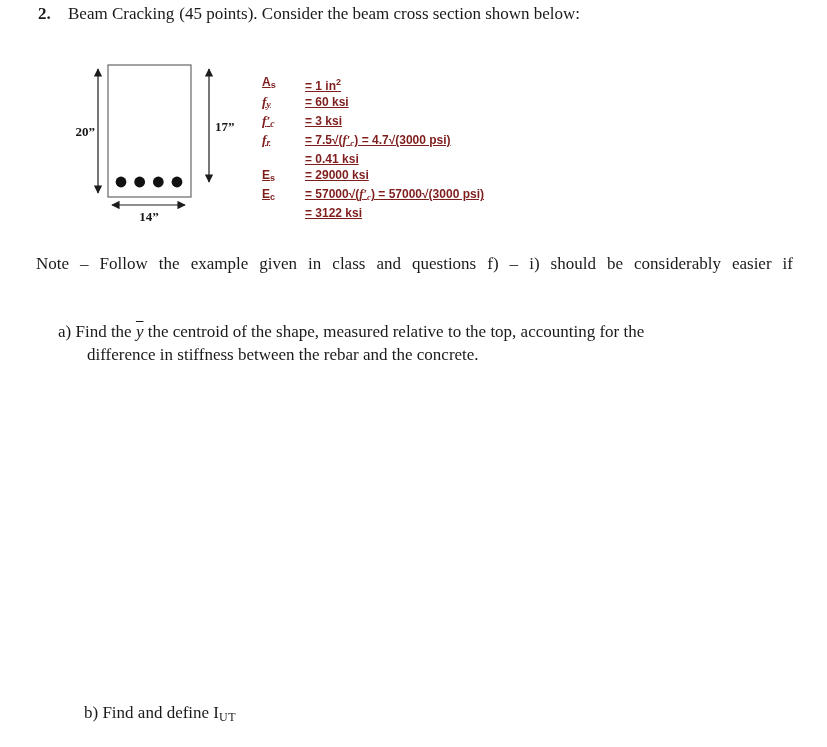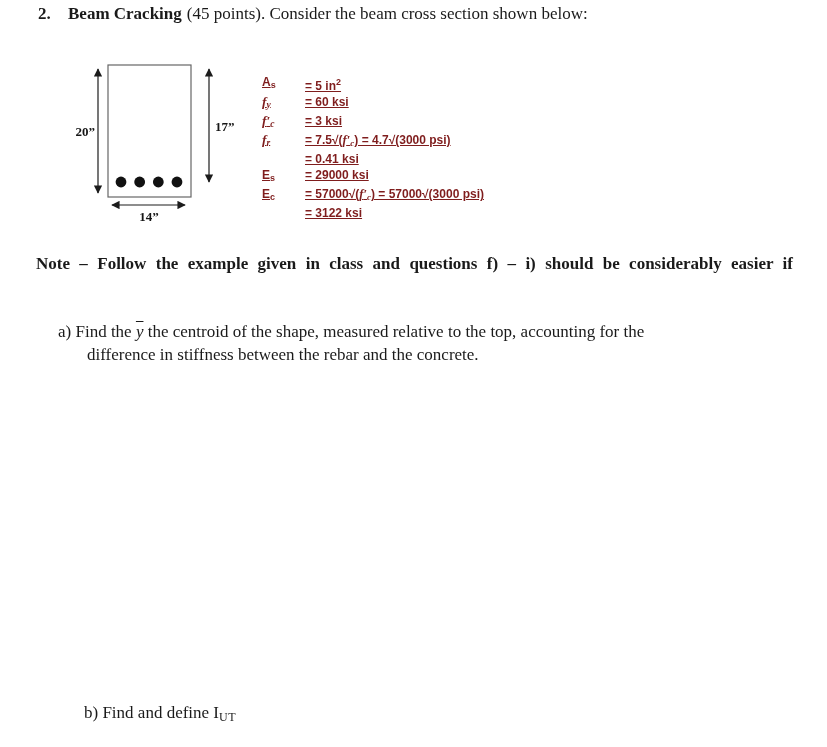--- a/index.html
+++ b/index.html
@@ -2,42 +2,42 @@
 <html><head>
 <meta charset="utf-8">
 <title>Beam Cracking Problem</title>
 <style>
   html,body{margin:0;padding:0;background:#fff;}
   .page{position:relative;width:827px;height:747px;background:#ffffff;overflow:hidden;
         font-family:"Liberation Serif",serif;color:#1a1a1a;}
   
   .title{position:absolute;left:38px;top:3px;font-size:17px;line-height:22px;white-space:nowrap;}
   .title .num{font-weight:bold;display:inline-block;width:30px;}
-  .title .head{font-weight:bold;margin-right:5px;margin-top:18px;}
+  .title .head{font-weight:normal;margin-right:5px;margin-top:18px;}
   
   .diagram{position:absolute;left:70px;top:55px;}
   .beam-rect{fill:#ffffff;stroke:#666;stroke-width:1.2;}
   .arrow{stroke:#1c1c1c;stroke-width:1.2;}
   .dim{font-family:"Liberation Serif",serif;font-weight:bold;font-size:13px;fill:#161616;}
   
   .props{position:absolute;left:262px;top:74px;font-family:"Liberation Sans",sans-serif;
          font-weight:bold;font-size:12px;line-height:16px;color:#7f1d1d;text-decoration:underline;}
   .prop-row{display:flex;white-space:pre;}
   .sym-cell{display:inline-block;width:43px;}
   .val-cell{display:inline-block;}
   .sub{font-size:9px;vertical-align:-2px;}
   .sup{font-size:9px;vertical-align:5px;}
   .it{font-family:"Liberation Serif",serif;font-style:italic;font-weight:600;font-size:13.5px;}
   .subit{font-family:"Liberation Serif",serif;font-style:italic;font-weight:600;font-size:9.5px;vertical-align:-2px;}
   .itv{font-family:"Liberation Serif",serif;font-style:italic;font-weight:600;font-size:12.5px;}
   .subitv{font-family:"Liberation Serif",serif;font-style:italic;font-weight:600;font-size:9px;vertical-align:-2px;}
   
   .note{position:absolute;left:36px;top:252px;width:757px;font-size:17px;line-height:23px;}
   .note-line{display:block;}
-  .note-line.j{text-align:justify;text-align-last:justify;font-weight:bold;}
+  .note-line.j{text-align:justify;text-align-last:justify;}
   .item-a{position:absolute;left:58px;top:320px;width:710px;font-size:17px;line-height:23px;}
   .item-a .cont{margin-left:29px;}
   .item-b{position:absolute;left:84px;top:702px;font-size:17px;line-height:22px;white-space:nowrap;}
   .ybar{font-style:italic;text-decoration:overline;}
   .subcaps{font-size:12px;vertical-align:-3px;letter-spacing:0.5px;}
 </style>
 </head>
 <body>
 
 <div class="page">
@@ -61,21 +61,21 @@
       </g>
     <line class="arrow" x1="28" y1="14" x2="28" y2="138" marker-start="url(#ah)" marker-end="url(#ah)"></line>
     <line class="arrow" x1="139" y1="14" x2="139" y2="127" marker-start="url(#ah)" marker-end="url(#ah)"></line>
     <line class="arrow" x1="42" y1="150" x2="115" y2="150" marker-start="url(#ah)" marker-end="url(#ah)"></line>
     <text class="dim" x="25" y="81" text-anchor="end">20”</text>
     <text class="dim" x="145" y="76" text-anchor="start">17”</text>
     <text class="dim" x="79" y="166" text-anchor="middle">14”</text>
   </svg>
 
   <div class="props">
-      <div class="prop-row"><span class="sym-cell"><span>A</span><span class="sub">s</span></span><span class="val-cell"><span>= 5 in</span><span class="sup">2</span></span></div>
+      <div class="prop-row"><span class="sym-cell"><span>A</span><span class="sub">s</span></span><span class="val-cell"><span>= 1 in</span><span class="sup">2</span></span></div>
       <div class="prop-row"><span class="sym-cell"><span class="it">f</span><span class="subit">y</span></span><span class="val-cell"><span>= 60 ksi</span></span></div>
       <div class="prop-row"><span class="sym-cell"><span class="it">f</span><span class="it">′</span><span class="subit">c</span></span><span class="val-cell"><span>= 3 ksi</span></span></div>
       <div class="prop-row"><span class="sym-cell"><span class="it">f</span><span class="subit">r</span></span><span class="val-cell"><span>= 7.5√(</span><span class="itv">f</span><span class="itv">′</span><span class="subitv">c</span><span>) = 4.7√(3000 psi)</span></span></div>
       <div class="prop-row"><span class="sym-cell"></span><span class="val-cell"><span>= 0.41 ksi</span></span></div>
       <div class="prop-row"><span class="sym-cell"><span>E</span><span class="sub">s</span></span><span class="val-cell"><span>= 29000 ksi</span></span></div>
       <div class="prop-row"><span class="sym-cell"><span>E</span><span class="sub">c</span></span><span class="val-cell"><span>= 57000√(</span><span class="itv">f</span><span class="itv">′</span><span class="subitv">c</span><span>) = 57000√(3000 psi)</span></span></div>
       <div class="prop-row"><span class="sym-cell"></span><span class="val-cell"><span>= 3122 ksi</span></span></div>
     </div>
 
   <div class="note">

